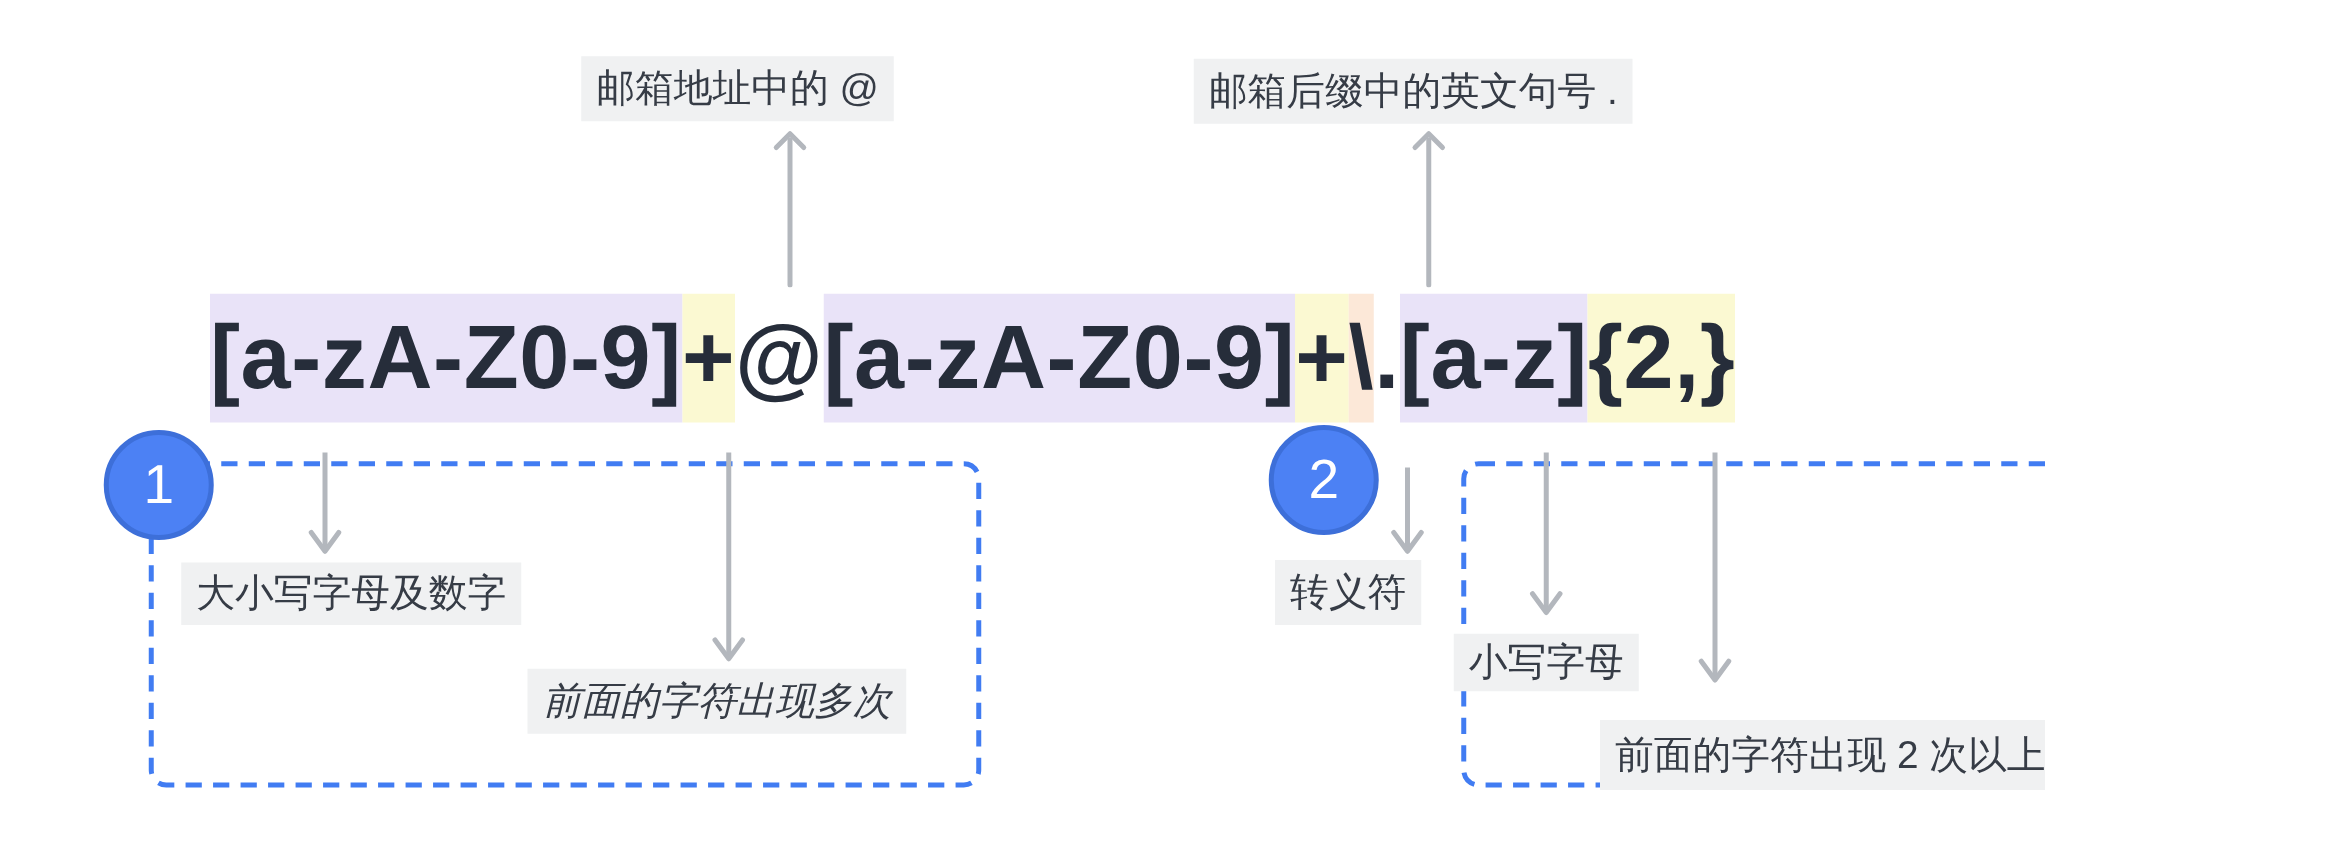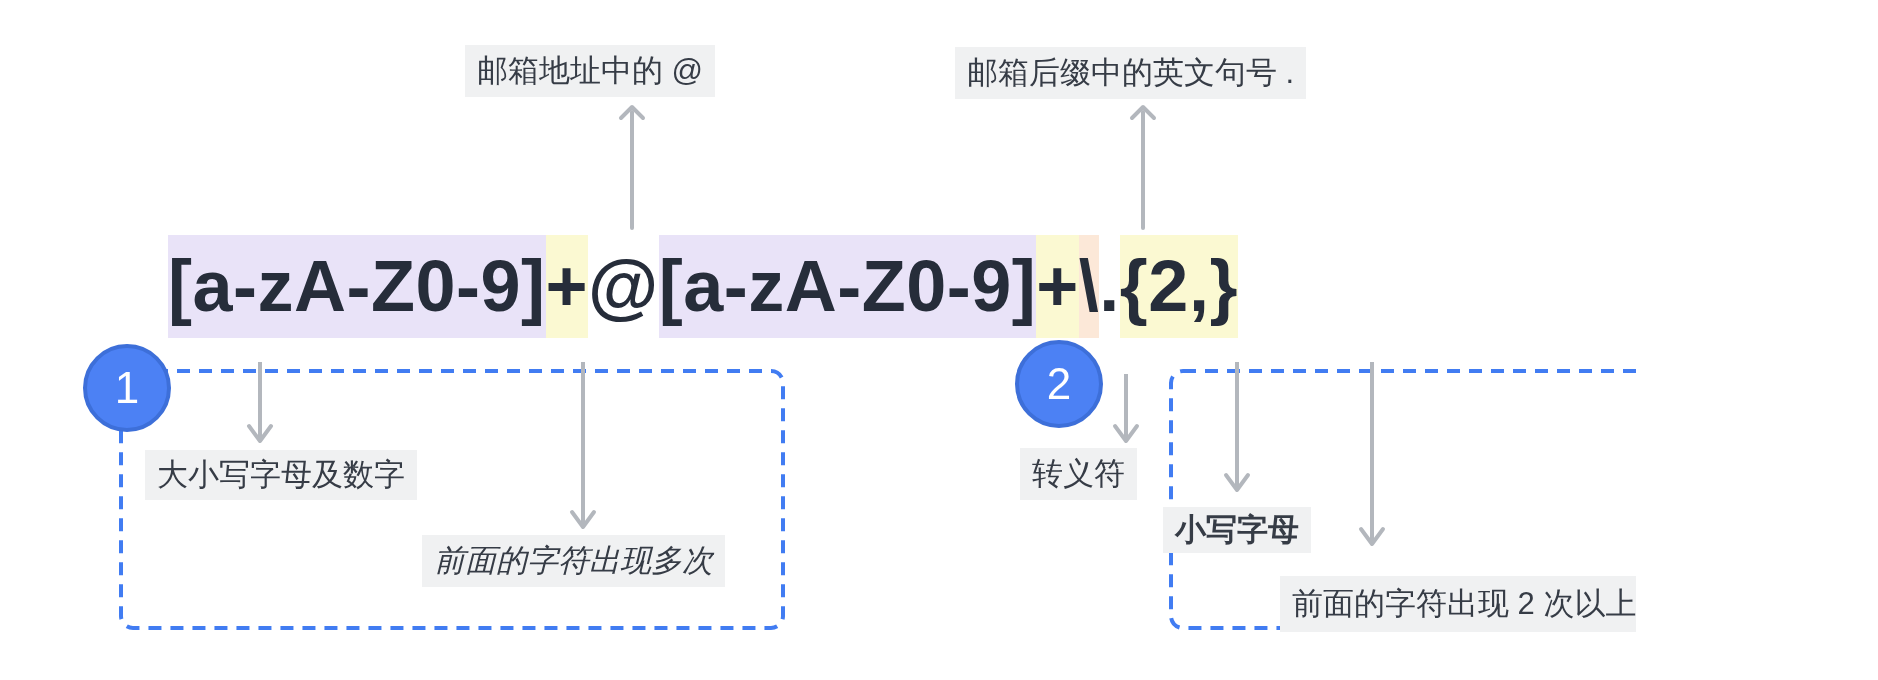--- a/index.html
+++ b/index.html
@@ -79,20 +79,21 @@
   </svg>
 
   <div class="regex">
     <span class="hl-purple">[a-zA-Z0-9]</span>
     <span class="hl-yellow">+</span>
     <span class="hl-none">@</span>
     <span class="hl-purple">[a-zA-Z0-9]</span>
     <span class="hl-yellow">+</span>
     <span class="hl-peach">\</span>
     <span class="hl-none">.</span>
+    <span class="hl-purple">[a-z]</span>
     <span class="hl-yellow">{2,}</span>
   </div>
 
   <svg class="dashed-box" style="left:117px; top:367px;" width="670" height="266">
     <rect x="4" y="4" width="662" height="257" rx="12"></rect>
   </svg>
   <svg class="dashed-box" style="left:1167px; top:367px;" width="632" height="266">
     <rect x="4" y="4" width="624" height="257" rx="12"></rect>
   </svg>
 
@@ -113,20 +114,20 @@
     <polyline points="3,113 14,128 25,113"></polyline>
   </svg>
   <svg class="arrow" style="left:1358px; top:362px;" width="28" height="187">
     <line x1="14" y1="0" x2="14" y2="179"></line>
     <polyline points="3,167 14,182 25,167"></polyline>
   </svg>
 
   <div class="callout" style="left:145px; top:450px; line-height:50px;">大小写字母及数字</div>
   <div class="callout" style="left:422px; top:535px;font-style:italic;">前面的字符出现多次</div>
   <div class="callout" style="left:1020px; top:448px;">转义符</div>
-  <div class="callout" style="left:1163px; top:507px; line-height:46px;font-weight:bold;">小写字母</div>
+  <div class="callout" style="left:1163px; top:507px; line-height:46px;">小写字母</div>
   <div class="callout" style="left:1280px; top:576px; line-height:56px;">前面的字符出现 2 次以上</div>
 
   <div class="badge" style="left:83px; top:344px;">1</div>
   <div class="badge" style="left:1015px; top:340px;">2</div>
   <div class="badge" style="left:1737px; top:344px;">3</div>
 
 </div>
 
 </body></html>

